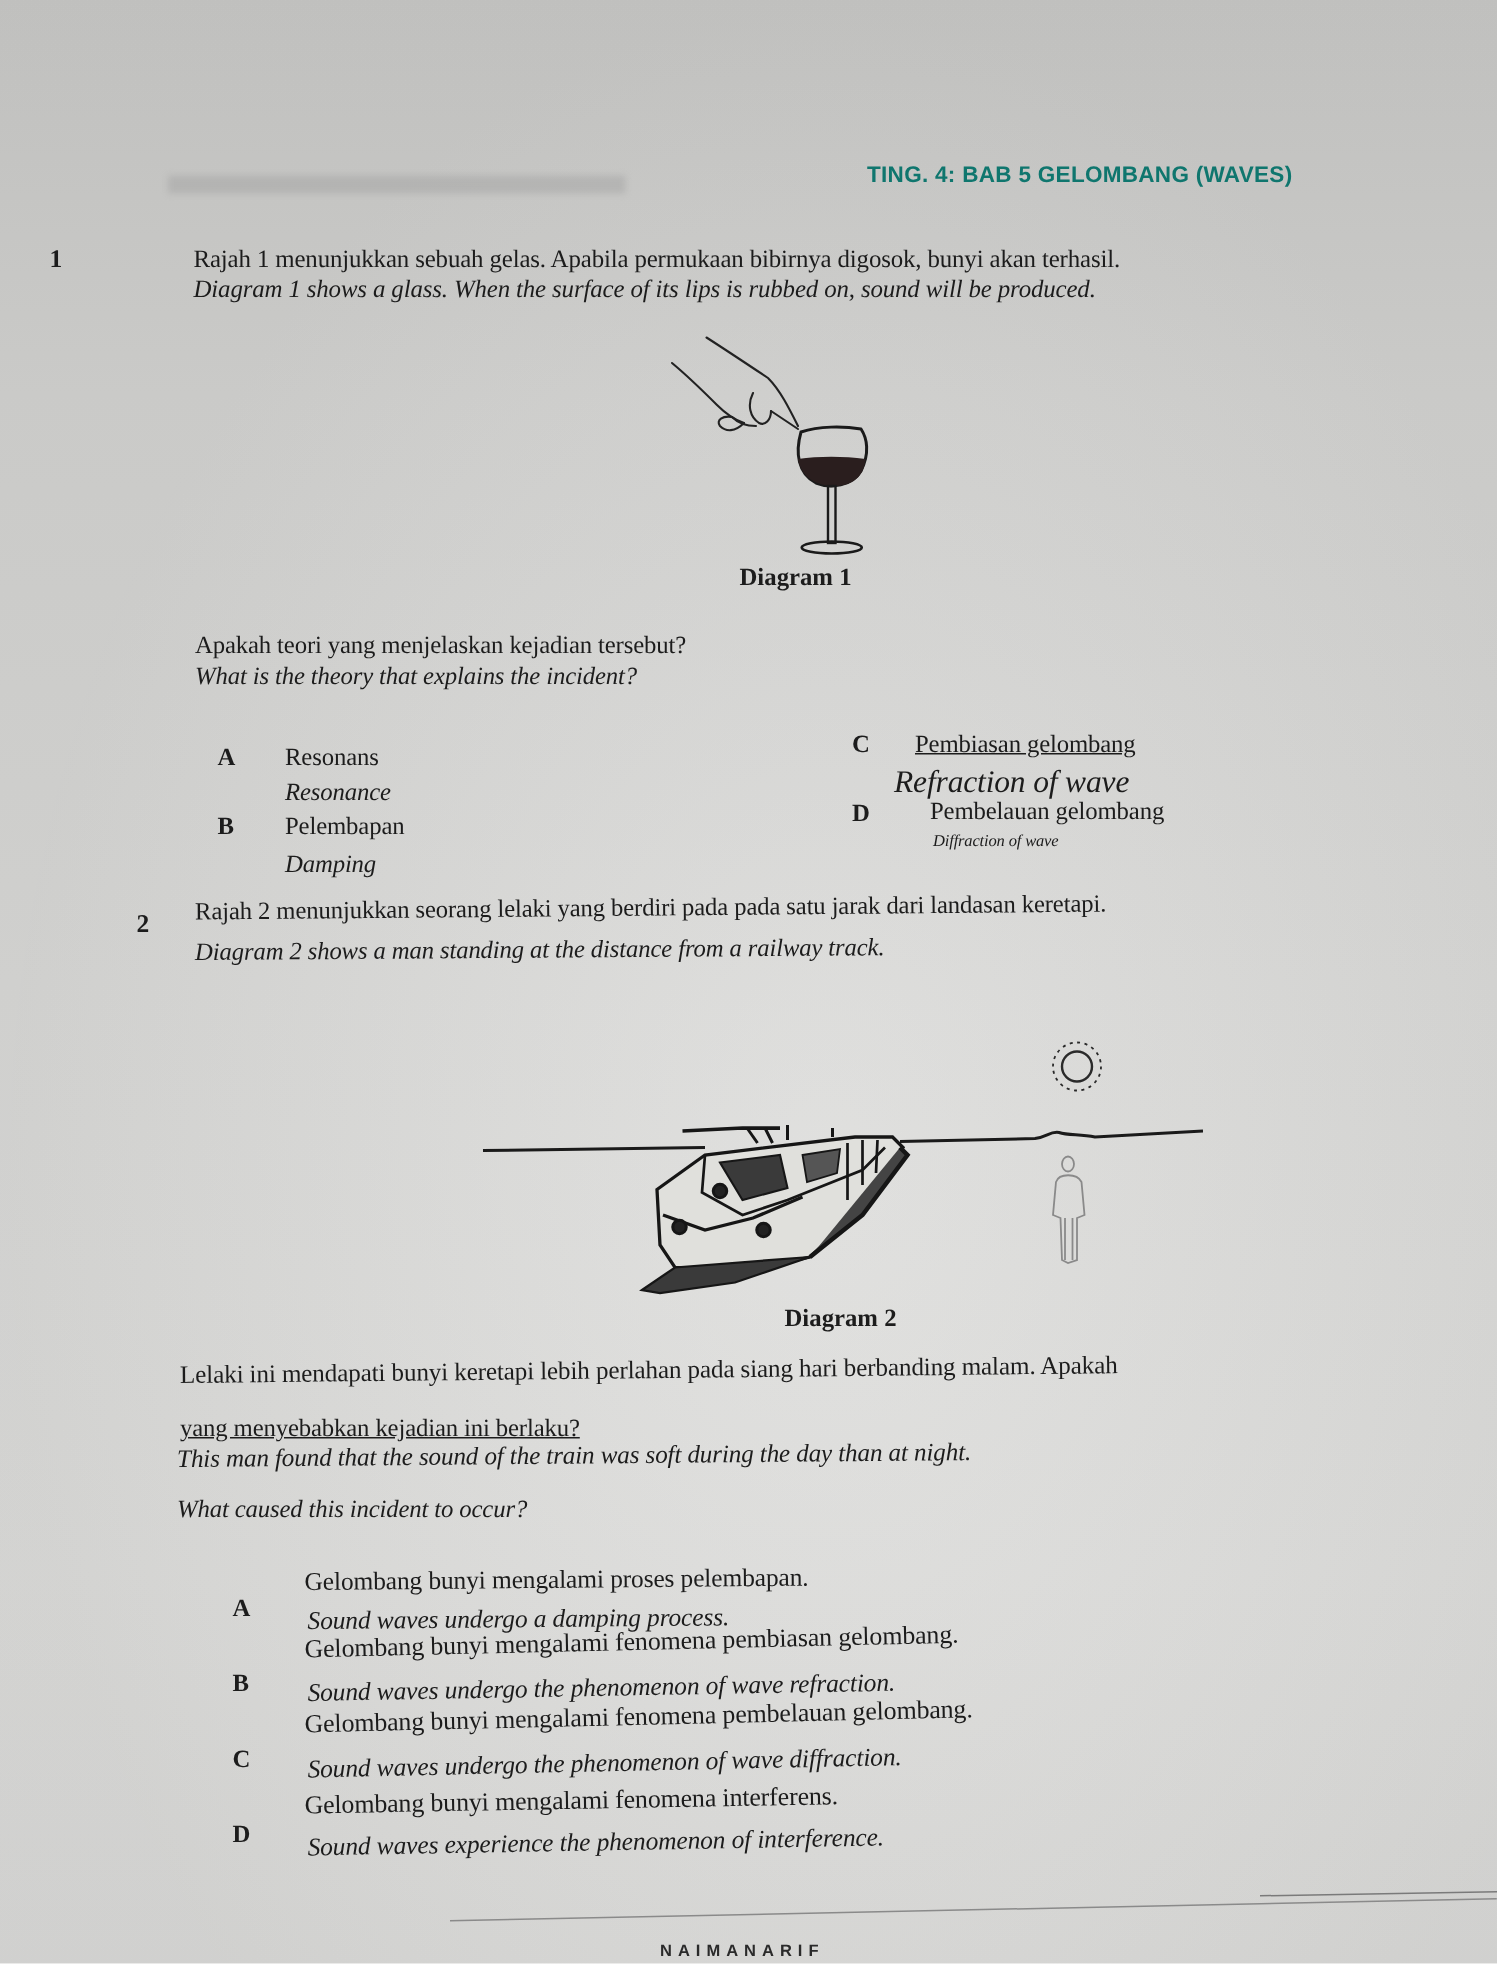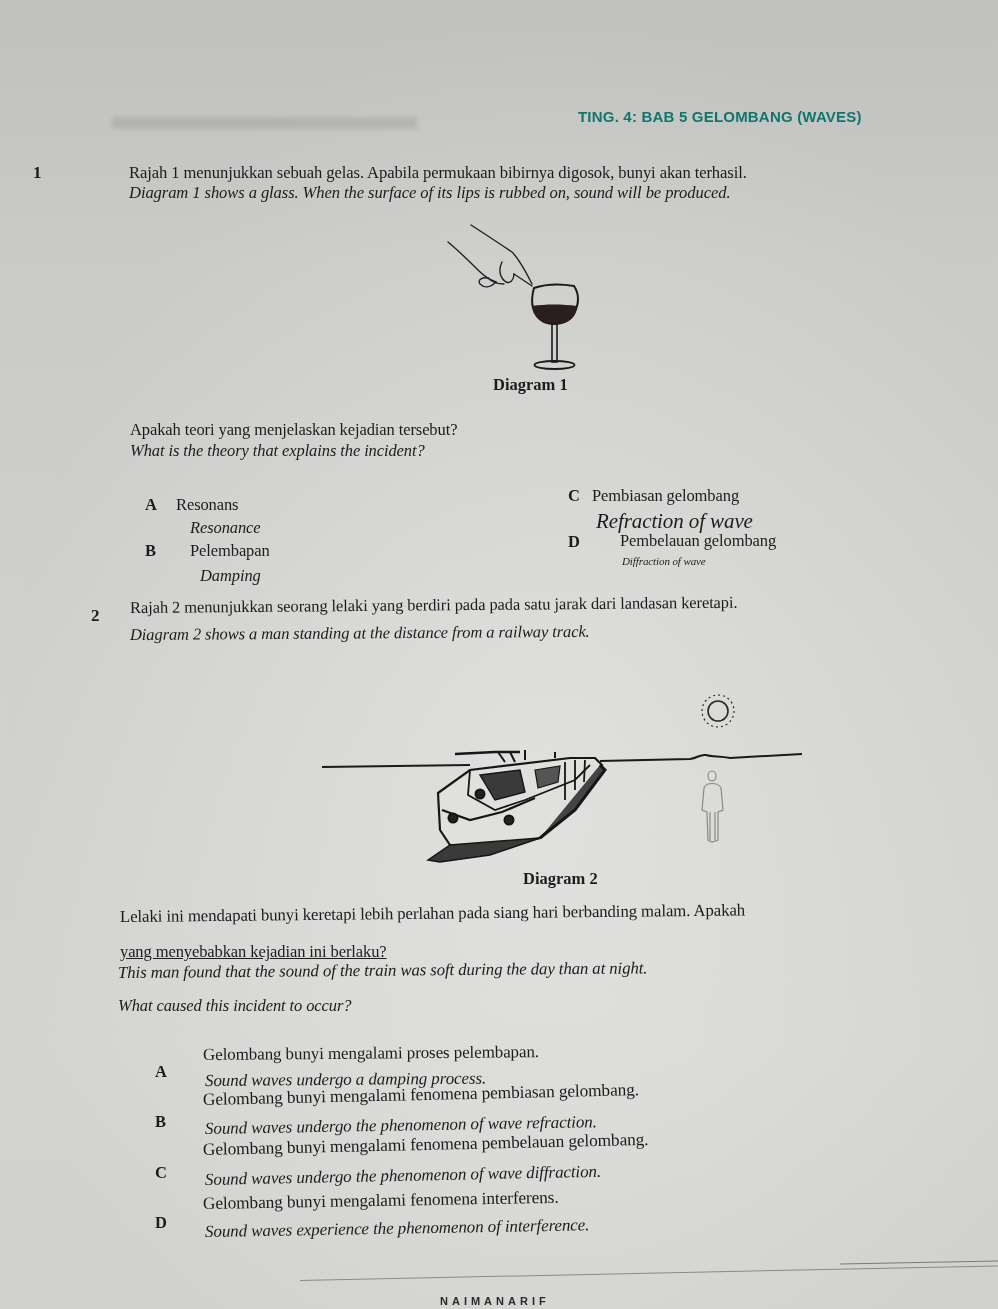--- a/index.html
+++ b/index.html
@@ -58,32 +58,32 @@
       <ellipse cx="114.5" cy="143" rx="20" ry="4" fill="none" stroke="#1a1a1a" stroke-width="1.8"></ellipse>
     </g>
   </svg>
   <div class="cap" style="left:493px; top:375px;">Diagram 1</div>
 
   <div class="line" style="left:130px; top:420px;">Apakah teori yang menjelaskan kejadian tersebut?</div>
   <div class="line it" style="left:130px; top:441px;">What is the theory that explains the incident?</div>
 
   <div>
     <div class="opt-letter" style="left:145px; top:495px;">A</div>
-    <div class="line" style="left:176px; top:495px;">Resonans</div>
+    <div class="line" style="left:190px; top:495px;">Resonans</div>
     <div class="line it" style="left:190px; top:518px;">Resonance</div>
   </div>
   <div>
     <div class="opt-letter" style="left:145px; top:541px;">B</div>
     <div class="line" style="left:190px; top:541px;">Pelembapan</div>
-    <div class="line it" style="left:190px; top:566px;margin-left:10px;">Damping</div>
+    <div class="line it" style="left:190px; top:566px;">Damping</div>
   </div>
 
   <div>
     <div class="opt-letter" style="left:568px; top:486px;">C</div>
-    <div class="line" style="left:592px; top:486px;">Pembiasan gelombang</div>
+    <div class="line" style="left:610px; top:486px;text-decoration:underline;">Pembiasan gelombang</div>
     <div class="line it" style="left:596px; top:509px; font-size:21px;">Refraction of wave</div>
   </div>
   <div>
     <div class="opt-letter" style="left:568px; top:532px;">D</div>
     <div class="line" style="left:620px; top:531px;">Pembelauan gelombang</div>
     <div class="line it" style="left:622px; top:555px; font-size:11px;text-align:center;">Diffraction of wave</div>
   </div>
 </div>
 
 <div>

